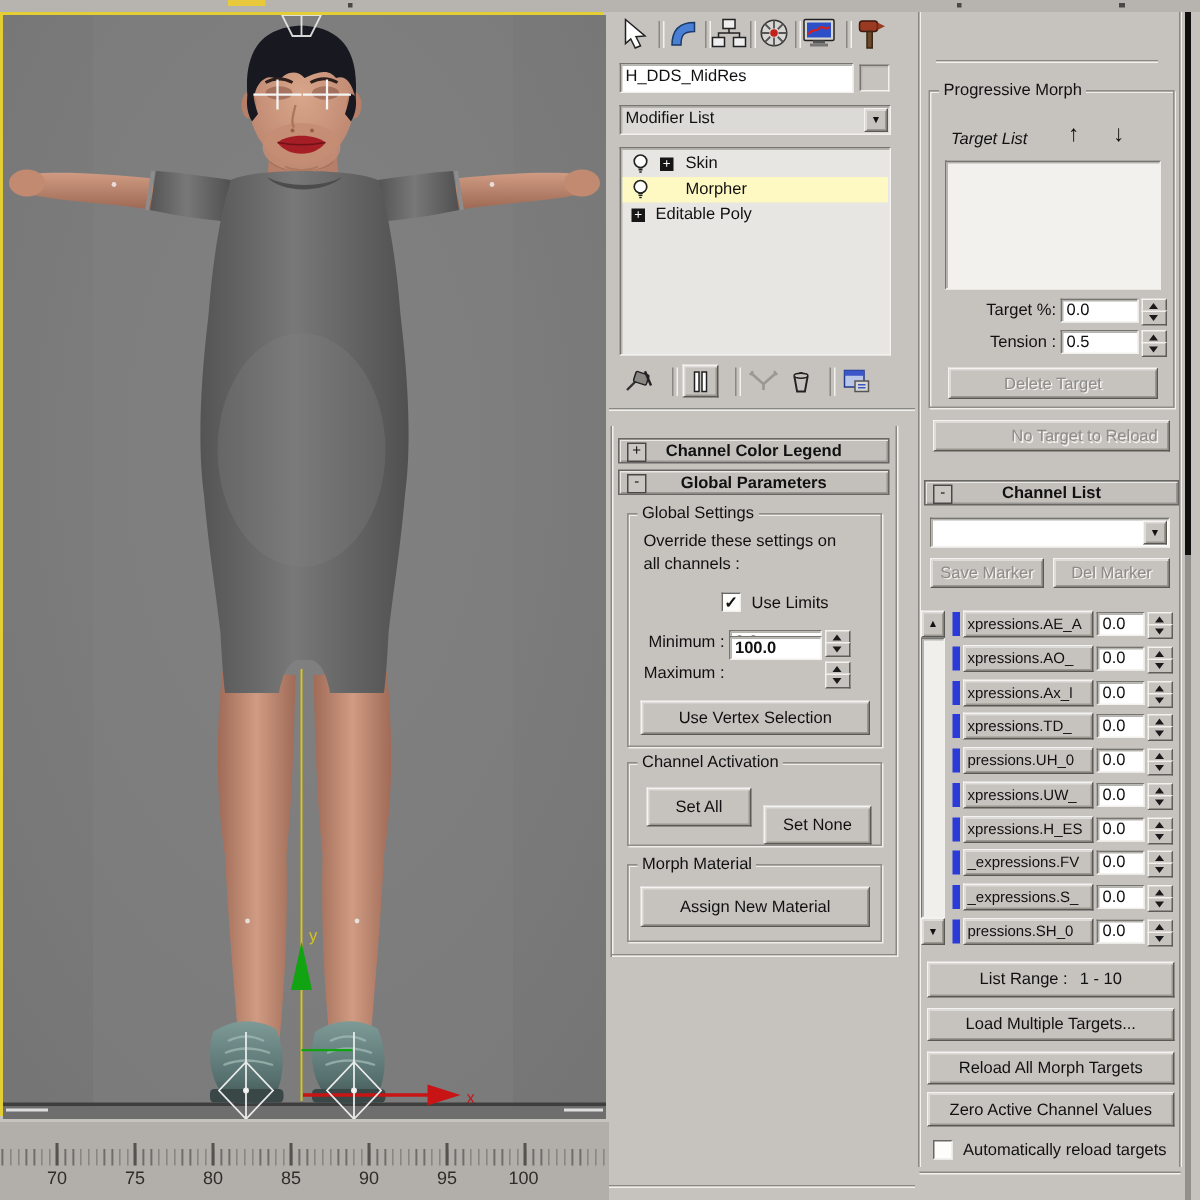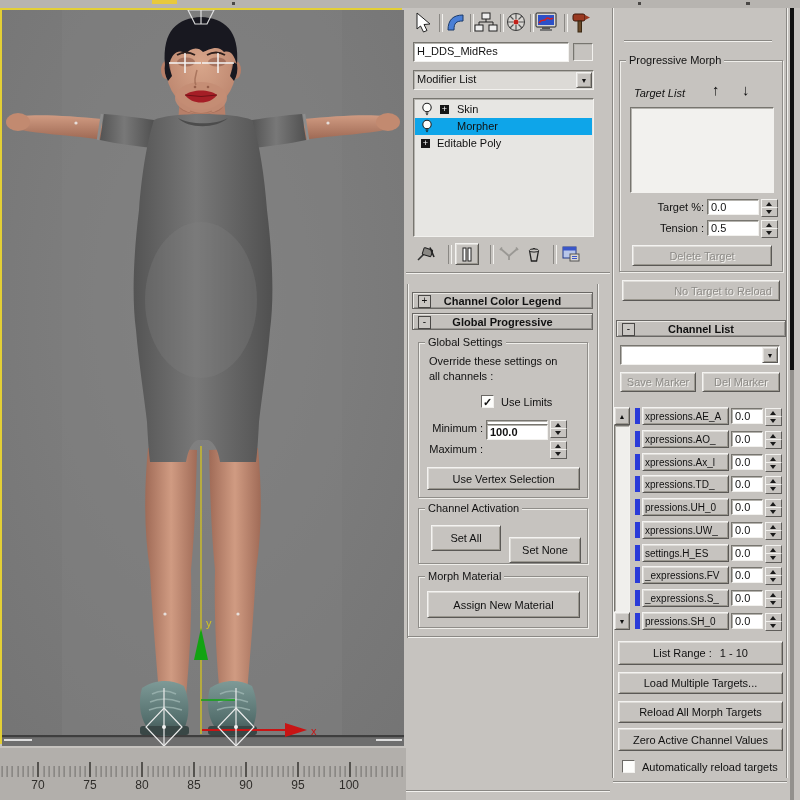--- a/index.html
+++ b/index.html
@@ -257,21 +257,21 @@
     <div class="abs sunkbox" style="left:7px;top:90px;width:181px;height:139px;background:#e7e6e3;">
       <div class="stkrow" style="top:2px;">
         <span class="abs" style="left:6px;top:1px;">
           <svg width="12" height="14">
               <circle cx="6" cy="5.5" r="4.2" fill="#fdfdfb" stroke="#222" stroke-width="1.1"></circle>
               <path d="M4.5,9.8 h3 M4.7,11.2 h2.6 M5.2,12.6 h1.6" stroke="#222"></path>
             </svg></span>
         <span class="pbox" style="left:25px;top:4px;">+</span>
         <span class="abs" style="left:42px;top:2px;">Skin</span>
       </div>
-      <div class="stkrow" style="top:19px;background:#0ea5e9;">
+      <div class="stkrow" style="top:19px;background:#fef9c3;">
         <span class="abs" style="left:6px;top:1px;">
           <svg width="12" height="14">
               <circle cx="6" cy="5.5" r="4.2" fill="#fdfdfb" stroke="#222" stroke-width="1.1"></circle>
               <path d="M4.5,9.8 h3 M4.7,11.2 h2.6 M5.2,12.6 h1.6" stroke="#222"></path>
             </svg></span>
         <span class="abs" style="left:42px;top:2px;">Morpher</span>
       </div>
       <div class="stkrow" style="top:36px;">
         <span class="pbox" style="left:6px;top:4px;">+</span>
         <span class="abs" style="left:22px;top:2px;">Editable Poly</span>
@@ -318,21 +318,21 @@
     <div class="abs vrail" style="left:1px;top:276px;height:354px;"></div>
     <div class="abs vrail" style="left:191px;top:276px;height:354px;"></div>
 
     <div class="abs rhead" style="left:6px;top:284px;width:181px;height:17px;">
       <span class="xbox">+</span>
       <span>Channel Color Legend</span>
     </div>
 
     <div class="abs rhead" style="left:6px;top:305px;width:181px;height:17px;">
       <span class="xbox">-</span>
-      <span>Global Progressive</span>
+      <span>Global Parameters</span>
     </div>
 
     <div class="abs grp" style="left:12px;top:334px;width:170px;height:156px;">
       <span class="leg">Global Settings</span>
       <div class="abs" style="left:10px;top:12px;">Override these settings on</div>
       <div class="abs" style="left:10px;top:27px;">all channels :</div>
       <span class="abs cb" style="left:62px;top:52px;">✓</span>
       <span class="abs" style="left:82px;top:53px;">Use Limits</span>
       <span class="abs" style="left:2px;top:79px;width:62px;text-align:right;">Minimum :</span>
       <div class="abs fld" style="left:67px;top:77px;width:62px;height:16px;">0.0</div>
@@ -457,21 +457,21 @@
       <div class="abs" style="left:25px;top:1px;width:5px;height:16px;background:#2a3bd8;"></div>
       <div class="abs btn chname" style="left:32px;top:0;width:87px;height:18px;">xpressions.UW_</div>
       <div class="abs fld" style="left:121px;top:1px;width:32px;height:16px;">0.0</div>
       <div class="abs spin" style="left:155px;top:1px;width:15px;height:16px;">
           <div class="u"></div>
           <div class="d"></div>
         </div>
     </div>
     <div class="abs" style="left:0;top:536px;width:176px;height:18px;">
       <div class="abs" style="left:25px;top:1px;width:5px;height:16px;background:#2a3bd8;"></div>
-      <div class="abs btn chname" style="left:32px;top:0;width:87px;height:18px;">settings.H_ES</div>
+      <div class="abs btn chname" style="left:32px;top:0;width:87px;height:18px;">xpressions.H_ES</div>
       <div class="abs fld" style="left:121px;top:1px;width:32px;height:16px;">0.0</div>
       <div class="abs spin" style="left:155px;top:1px;width:15px;height:16px;">
           <div class="u"></div>
           <div class="d"></div>
         </div>
     </div>
     <div class="abs" style="left:0;top:558px;width:176px;height:18px;">
       <div class="abs" style="left:25px;top:1px;width:5px;height:16px;background:#2a3bd8;"></div>
       <div class="abs btn chname" style="left:32px;top:0;width:87px;height:18px;">_expressions.FV</div>
       <div class="abs fld" style="left:121px;top:1px;width:32px;height:16px;">0.0</div>

